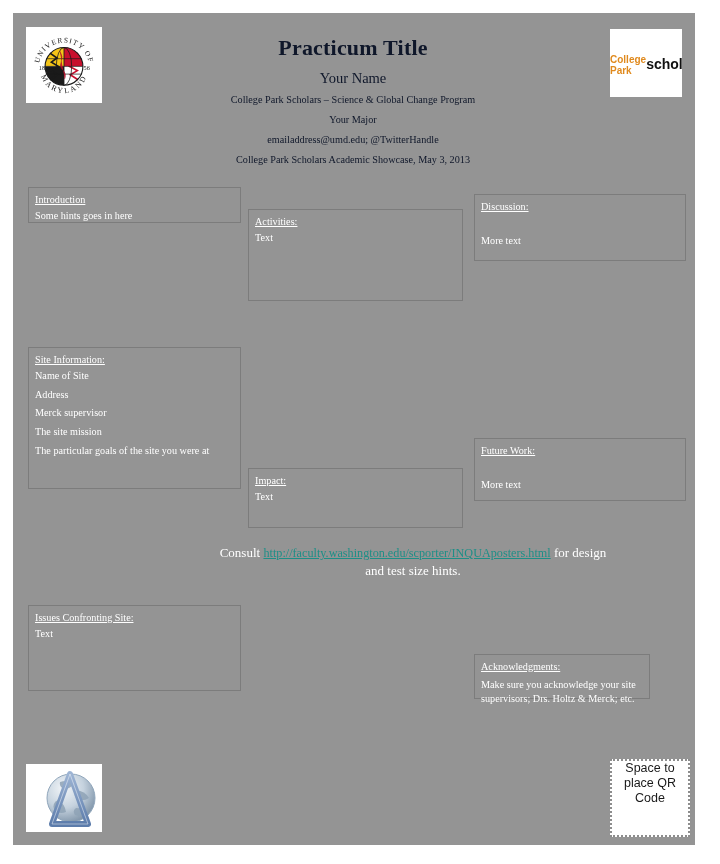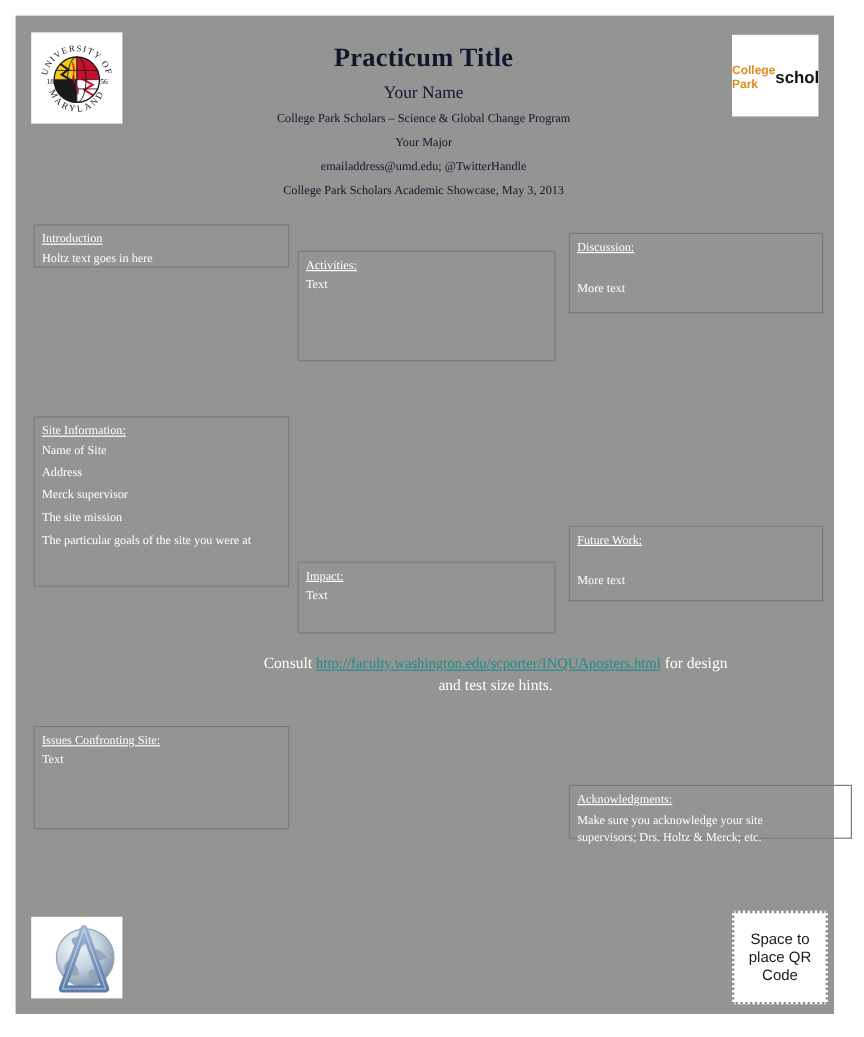--- a/index.html
+++ b/index.html
@@ -57,21 +57,20 @@
   #qr-box {
     position: absolute;
     left: 597px;
     top: 746px;
     width: 80px;
     height: 78px;
     background: #ffffff;
     border: 2px dotted #8d8d8d;
     box-sizing: border-box;
     display: flex;
-    align-items: center;
     justify-content: center;
   }
   #qr-box .qr-text {
     font-family: "Liberation Sans", sans-serif;
     font-size: 12.5px;
     line-height: 15px;
     color: #1a1a1a;
     text-align: center;
   }
 
@@ -128,21 +127,21 @@
     line-height: 14px;
   }
 
   #box-introduction   { left: 15px;  top: 174px; width: 213px; height: 36px; }
   #box-activities     { left: 235px; top: 196px; width: 215px; height: 92px; }
   #box-discussion     { left: 461px; top: 181px; width: 212px; height: 67px; }
   #box-site-info      { left: 15px;  top: 334px; width: 213px; height: 142px; }
   #box-impact         { left: 235px; top: 455px; width: 215px; height: 60px; }
   #box-future-work    { left: 461px; top: 425px; width: 212px; height: 63px; }
   #box-issues         { left: 15px;  top: 592px; width: 213px; height: 86px; }
-  #box-acknowledgments{ left: 461px; top: 641px; width: 236px; height: 45px; }
+  #box-acknowledgments{ left: 461px; top: 641px; width: 176px; height: 45px; }
 
   #box-site-info .box-line { line-height: 18.7px; }
 
   
   #consult-note {
     position: absolute;
     left: 200px;
     top: 531px;
     width: 400px;
     text-align: center;
@@ -256,21 +255,21 @@
     <div id="poster-title">Practicum Title</div>
     <div id="author-name">Your Name</div>
     <div class="header-line">College Park Scholars – Science &amp; Global Change Program</div>
     <div class="header-line">Your Major</div>
     <div class="header-line">emailaddress@umd.edu; @TwitterHandle</div>
     <div class="header-line">College Park Scholars Academic Showcase,  May 3, 2013</div>
   </div>
 
   <div class="content-box" id="box-introduction">
     <div class="box-heading">Introduction</div>
-    <div class="box-line">Holtz text goes in here</div>
+    <div class="box-line">Some hints goes in here</div>
   </div>
 
   <div class="content-box" id="box-activities">
     <div class="box-heading">Activities:</div>
     <div class="box-line">Text</div>
   </div>
 
   <div class="content-box" id="box-discussion">
     <div class="box-heading">Discussion:</div>
     <div class="box-line gap">More text</div>

